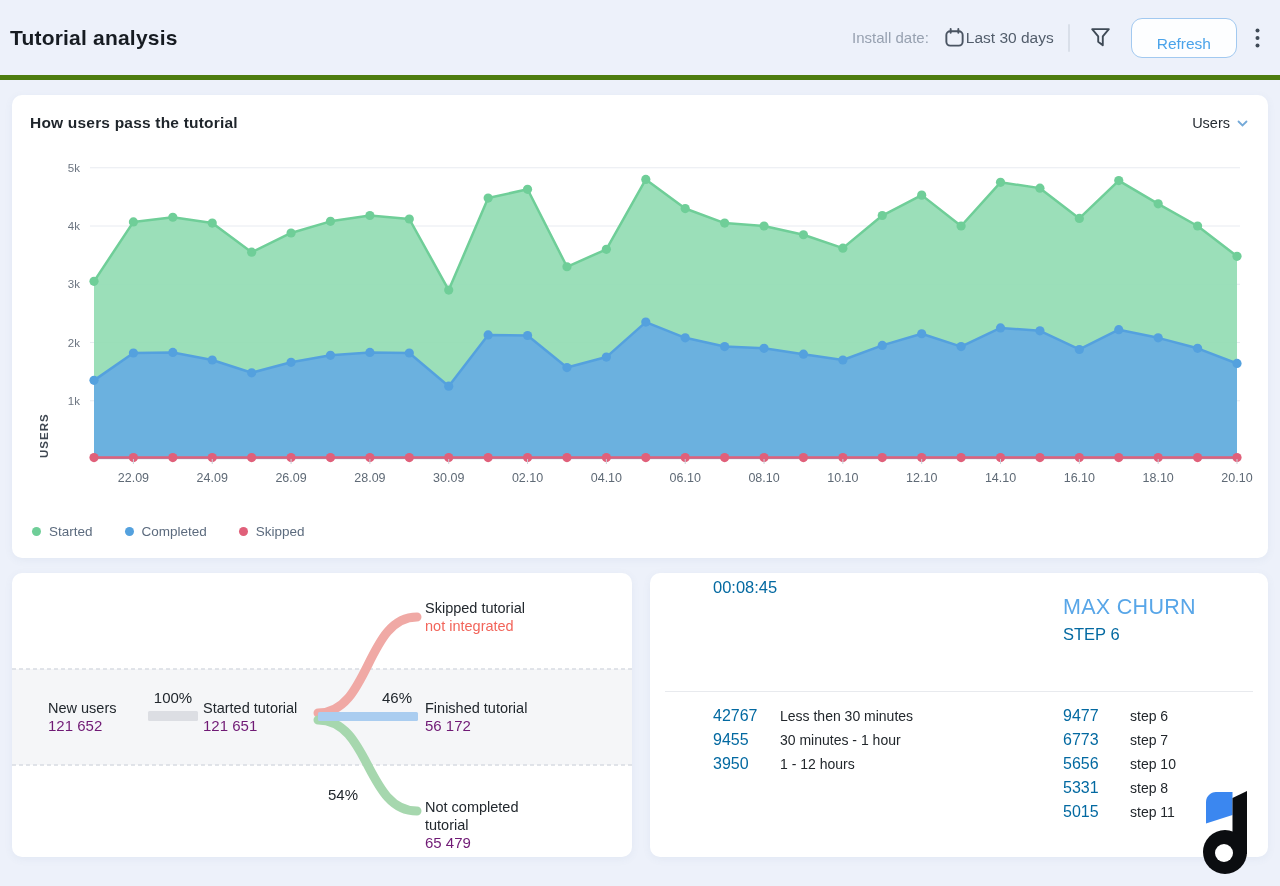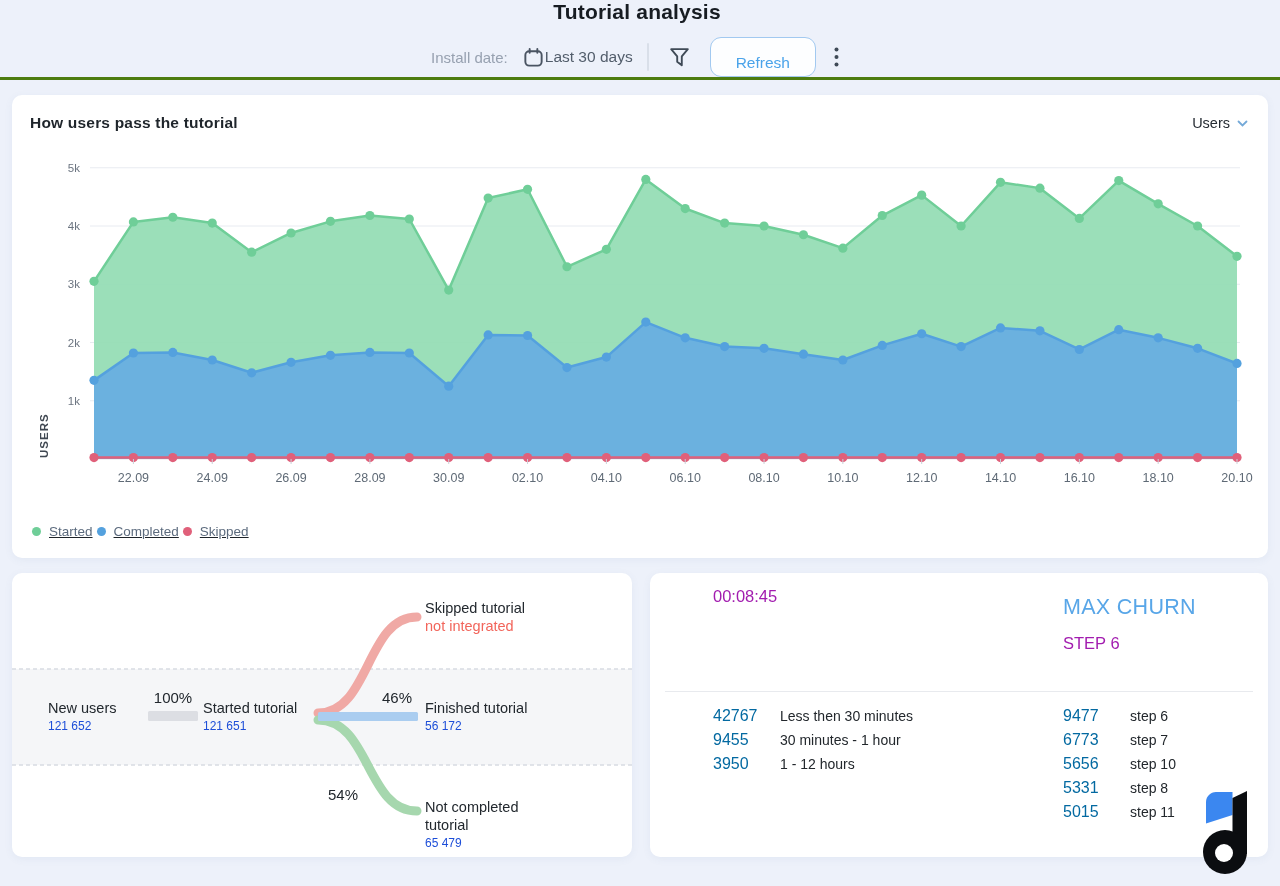--- a/index.html
+++ b/index.html
@@ -6,21 +6,21 @@
   html,body { width:1280px; height:886px; overflow:hidden; }
   body {
     font-family:"Liberation Sans","DejaVu Sans",sans-serif;
     background:#edf1fa;
     color:#1d2329;
     position:relative;
   }
   
   header {
     height:80px; display:flex; align-items:center; justify-content:space-between;
-    padding:0 16px 0 10px; border-bottom:3px solid #4d7c0f;flex-direction:column;
+    padding:0 16px 0 10px; border-bottom:5px solid #4d7c0f;
   }
   .page-title { font-size:21px; font-weight:600; color:#171c22; letter-spacing:.2px; }
   .header-right { display:flex; align-items:center; gap:14px; }
   .muted-label { font-size:15px; color:#97a1b0; }
   .date-range {
     display:flex; align-items:center; background:none; border:none;
     font-family:inherit; font-size:15.5px; color:#525d6b; cursor:pointer;
   }
   .vdiv { width:2px; height:28px; background:#d9dfe9; border-radius:1px; }
   .icon-btn { background:none; border:none; cursor:pointer; display:flex; align-items:center; padding:4px; }
@@ -41,47 +41,47 @@
   }
   .chart-title { font-size:15.5px; font-weight:600; color:#1f252b; letter-spacing:.2px; }
   .metric-select {
     display:flex; align-items:center; gap:7px; background:none; border:none;
     font-family:inherit; font-size:14.5px; color:#262c33; cursor:pointer;
   }
   .chart-svg { position:absolute; top:0; left:0; }
   .ytick { font-family:"Liberation Sans",sans-serif; font-size:11.5px; fill:#6b7480; }
   .xtick { font-family:"Liberation Sans",sans-serif; font-size:12.5px; fill:#5f6a76; }
   .ylabel { font-family:"Liberation Sans",sans-serif; font-size:11.5px; font-weight:700; fill:#3f4751; letter-spacing:1px; }
-  .legend { position:absolute; left:20px; top:429px; display:flex; gap:4px; z-index:2;text-decoration:underline; }
+  .legend { position:absolute; left:20px; top:429px; display:flex; gap:32px; z-index:2; }
   .legend-item { display:flex; align-items:center; gap:8px; cursor:pointer; }
   .legend-dot { width:9px; height:9px; border-radius:50%; display:inline-block; }
   .legend-label { font-size:13.5px; color:#5c6b7e; }
   
   .bottom-row { display:flex; gap:18px; margin-top:15px; }
   .funnel-card { width:620px; height:284px; overflow:hidden; }
   .stats-card  { width:618px; height:284px; overflow:hidden; }
   .funnel-svg { position:absolute; top:0; left:0; }
   .f-text { position:absolute; font-size:14.5px; line-height:18px; color:#22282e; z-index:2; }
-  .f-num { color:#1d4ed8; font-size:12px; }
+  .f-num { color:#701a75; font-size:15px; }
   .f-note { color:#f2655b; }
   .f-pct { position:absolute; font-size:15px; color:#22282e; text-align:center; z-index:2; }
   .fp-100 { left:134px; top:116px; width:54px; }
   .fp-46  { left:360px; top:116px; width:50px; }
   .fp-54  { left:306px; top:213px; width:50px; }
   .f-new { left:36px;  top:126px; }
   .f-started { left:191px; top:126px; }
   .f-skipped { left:413px; top:26px; }
   .f-finished { left:413px; top:126px; }
   .f-notdone { left:413px; top:225px; }
   
   .stat-col { position:absolute; top:0; }
   .col-left  { left:63px; }
   .col-right { left:413px; }
   .stat-title { margin-top:22px; font-size:21.5px; font-weight:500; color:#58a6e8; letter-spacing:.3px; }
-  .stat-value-main { margin-top:14px; font-size:16.5px; color:#a21caf; }
+  .stat-value-main { margin-top:5px; font-size:16.5px; color:#0369a1; }
   .stats-divider { position:absolute; left:15px; right:15px; top:118px; border-top:1px solid #e8eaee; }
   .stat-rows { position:absolute; top:132px; }
   .rows-left { left:63px; } .rows-right { left:413px; }
   .stat-row { height:24px; line-height:22px; white-space:nowrap; }
   .stat-num { display:inline-block; min-width:67px; font-size:16px; color:#0369a1; }
   .stat-label { font-size:14px; color:#22272c; }
   
   .logo { position:absolute; left:1202px; top:788px; z-index:5; }
 </style>
 </head>

